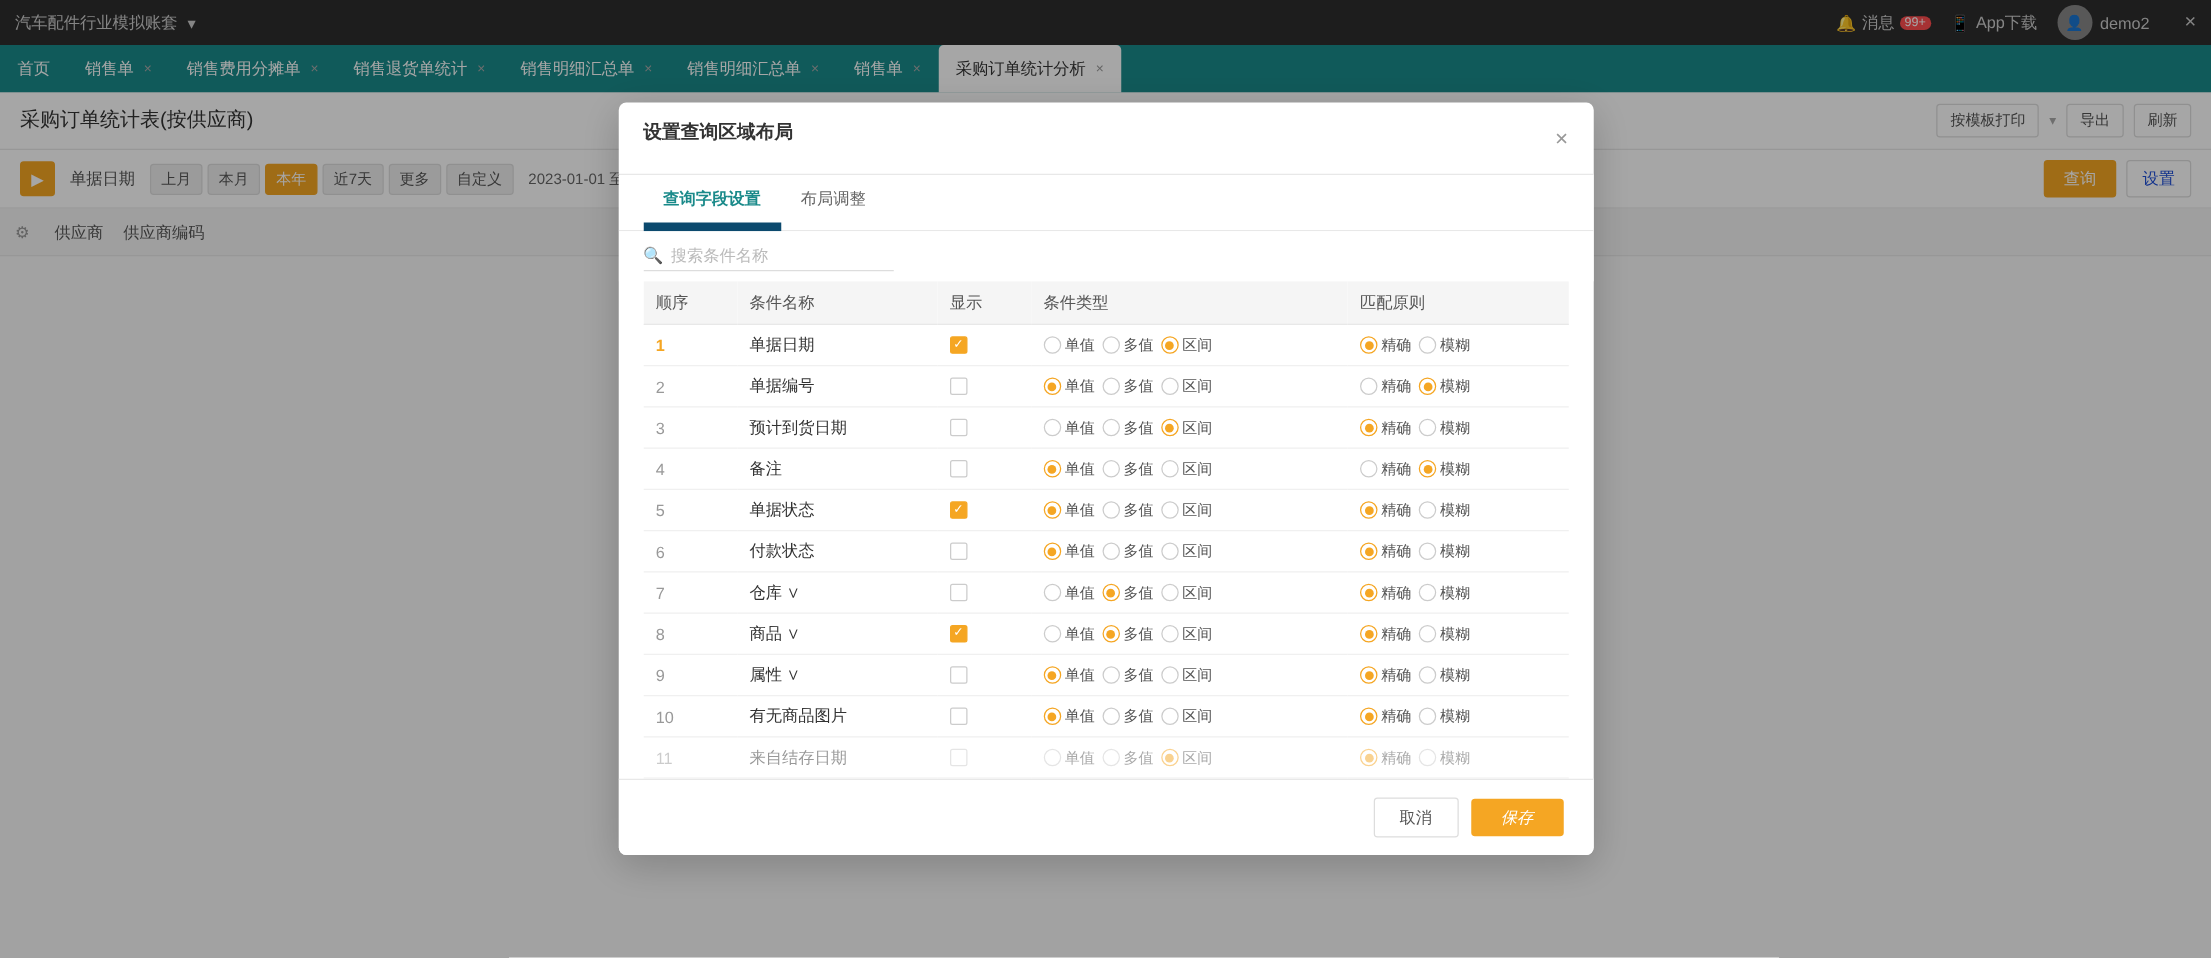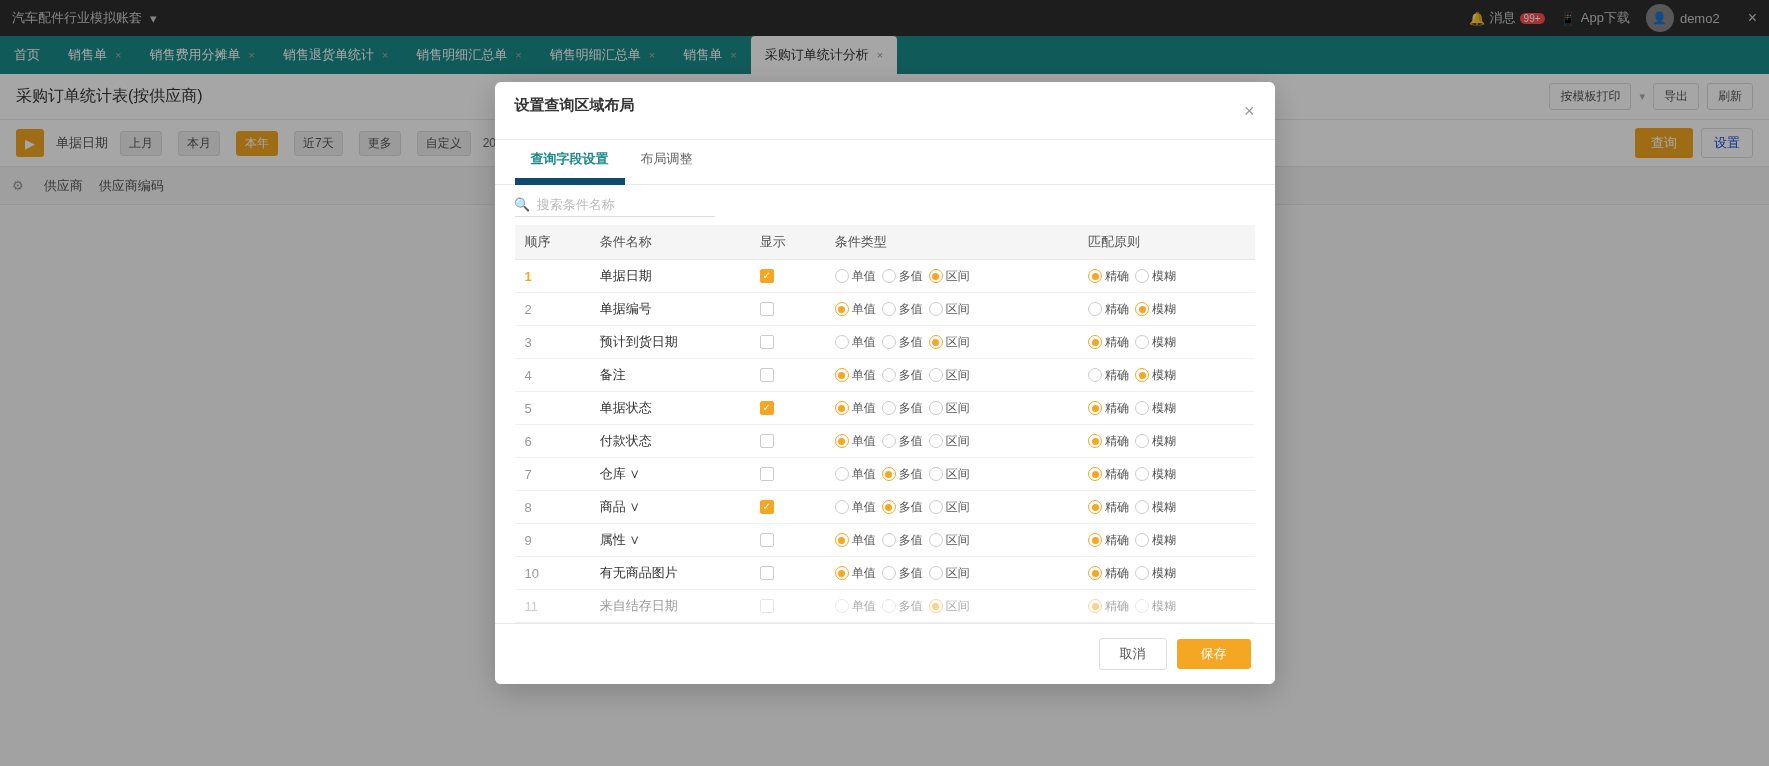--- a/index.html
+++ b/index.html
@@ -261,20 +261,21 @@
       color: #555;
     }
     .btn-save {
       padding: 6px 24px;
       border: none;
       border-radius: 3px;
       background: #f5a623;
       color: #fff;
       cursor: pointer;
       font-size: 13px;
+      font-style: italic;
     }
 
     
     .modal-table-wrap::-webkit-scrollbar { width: 6px; }
     .modal-table-wrap::-webkit-scrollbar-track { background: #f5f5f5; }
     .modal-table-wrap::-webkit-scrollbar-thumb { background: #ccc; border-radius: 3px; }
   </style>
 </head>
 <body>
 
@@ -343,21 +344,21 @@
     <button class="header-btn">按模板打印</button>
     <span style="font-size:11px;color:#aaa;">▾</span>
     <button class="header-btn">导出</button>
     <button class="header-btn">刷新</button>
   </div>
 </div>
 
 <div class="filter-bar">
   <div class="filter-toggle">▶</div>
   <span class="filter-label">单据日期</span>
-  <div style="display:flex;gap:16px;align-items:center;">
+  <div style="display:flex;gap:4px;align-items:center;">
     <button class="date-btn">上月</button>
     <button class="date-btn">本月</button>
     <button class="date-btn active">本年</button>
     <button class="date-btn">近7天</button>
     <button class="date-btn">更多</button>
     <button class="date-btn">自定义</button>
   </div>
   <span class="date-range">2023-01-01 至 2023-12-31</span>
   <div class="filter-right">
     <button class="search-btn">查询</button>

